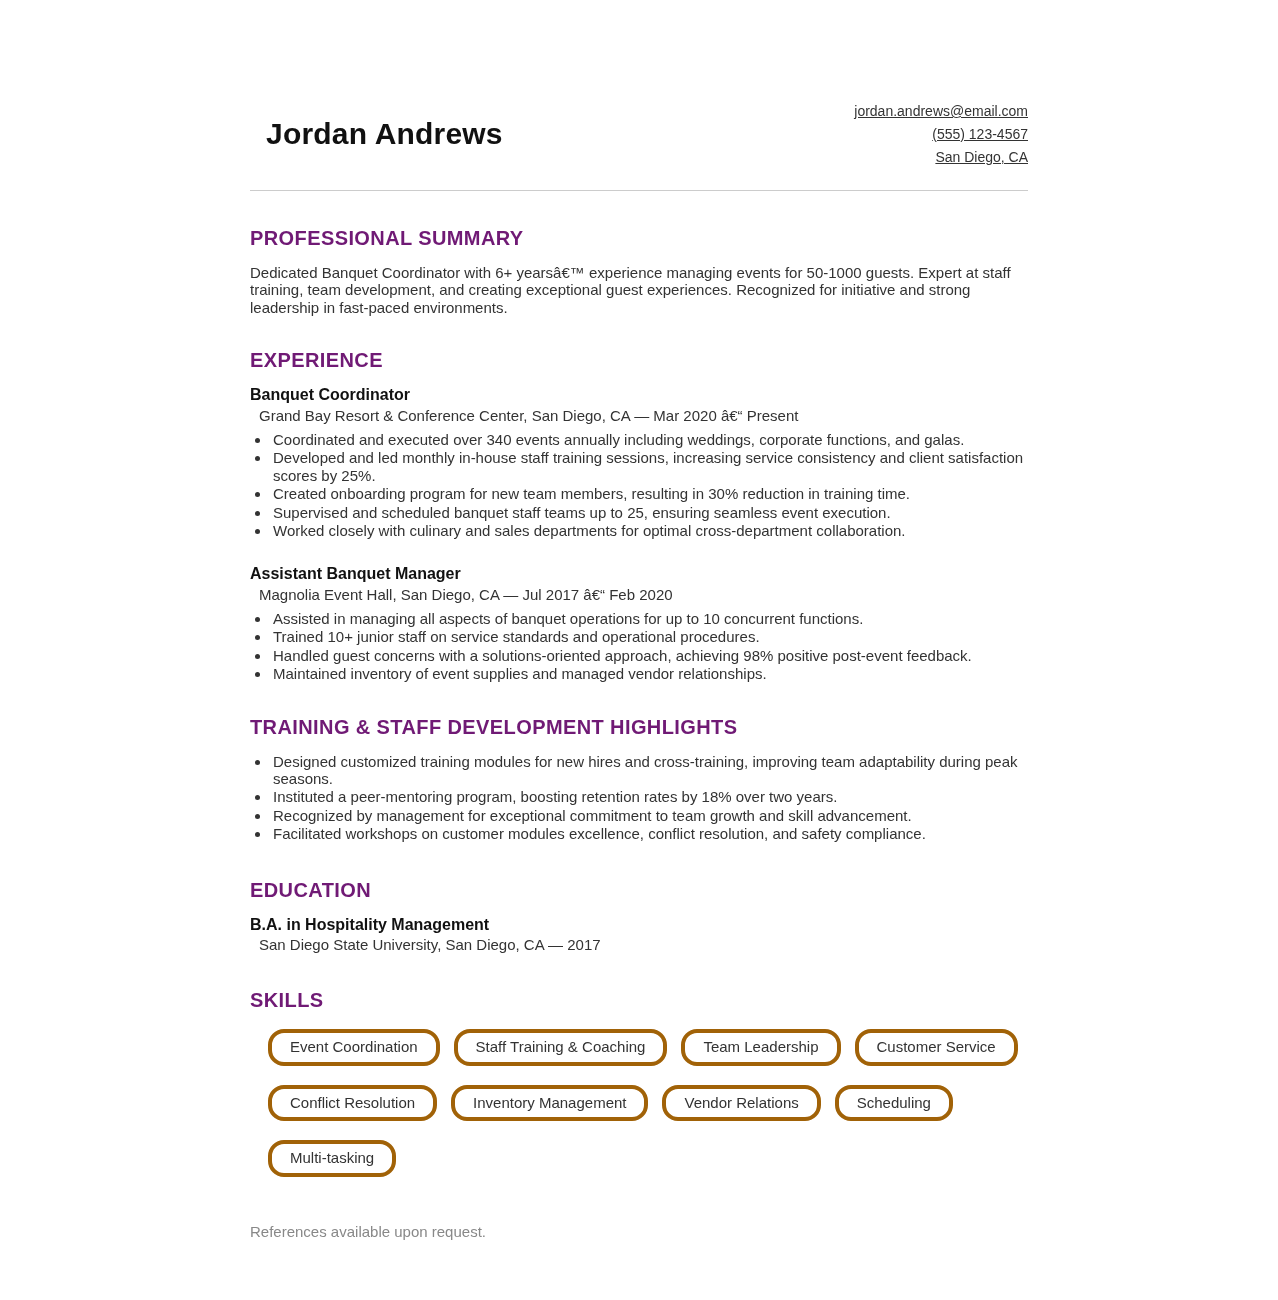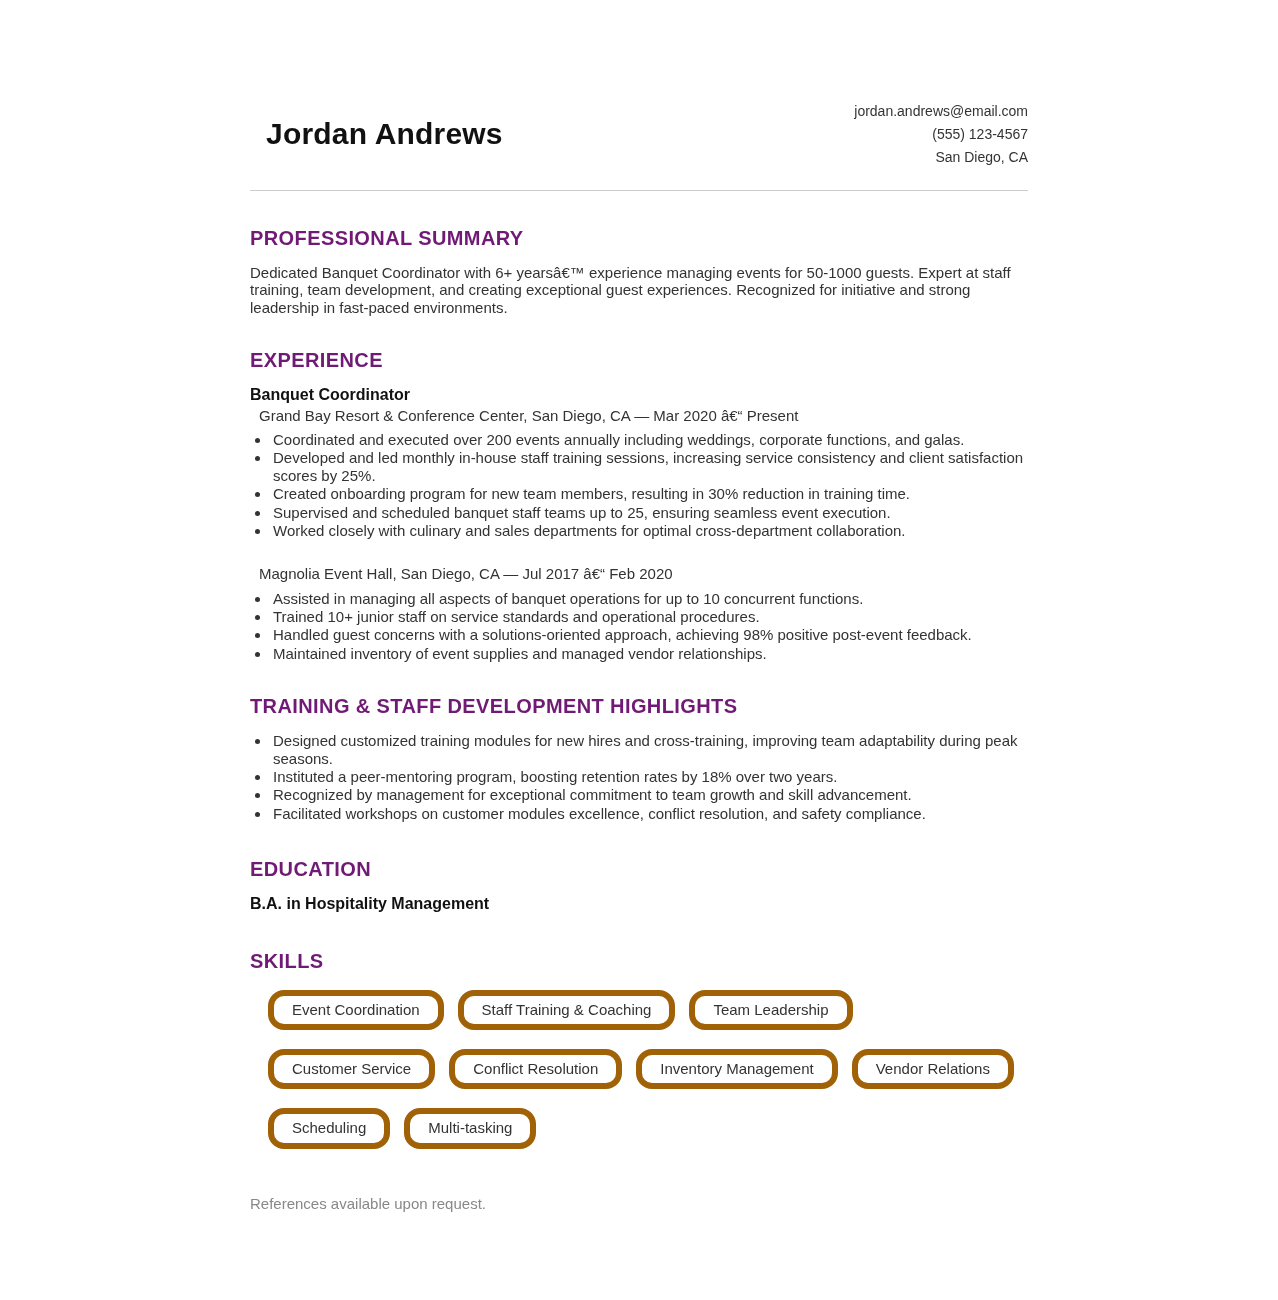--- a/index.html
+++ b/index.html
@@ -26,20 +26,21 @@
     font-size: 30px;
     font-weight: 700;
     color: #111111;
     letter-spacing: 0.2px;
   }
   .contact-block {
     text-align: right;
     font-size: 14px;
     color: #333333;
     line-height: 23px;
+    text-decoration: underline;
   }
   .header-divider {
     border: none;
     border-top: 1px solid #cccccc;
     margin: 21px 0 0 0;
   }
   h2.section-heading {
     font-size: 20px;
     font-weight: 700;
     color: #701a75;
@@ -76,21 +77,21 @@
   .skills-list {
     display: flex;
     flex-wrap: wrap;
     column-gap: 14px;
     row-gap: 19px;
     padding-left: 18px;
     margin-top: 17px;
   }
   .skill-pill {
     display: inline-block;
-    border: 6px solid #a16207;
+    border: 4px solid #a16207;
     border-radius: 16px;
     padding: 5px 18px 6px 18px;
     font-size: 15px;
     color: #333333;
     background: #ffffff;
     white-space: nowrap;
   }
   .footer-note {
     margin: 46px 0 0 0;
     color: #888888;
@@ -115,48 +116,50 @@
 
   <h2 class="section-heading mt-lg">PROFESSIONAL SUMMARY</h2>
   <p class="summary-text">Dedicated Banquet Coordinator with 6+ yearsâ€™ experience managing events for 50-1000 guests. Expert at staff training, team development, and creating exceptional guest experiences. Recognized for initiative and strong leadership in fast-paced environments.</p>
 
   <h2 class="section-heading">EXPERIENCE</h2>
 
   <div class="job-entry">
     <h3 class="job-title">Banquet Coordinator</h3>
     <p class="job-meta">Grand Bay Resort &amp; Conference Center, San Diego, CA — Mar 2020 â€“ Present</p>
     <ul class="bullet-list">
-      <li>Coordinated and executed over 200 events annually including weddings, corporate functions, and galas.</li>
+      <li>Coordinated and executed over 340 events annually including weddings, corporate functions, and galas.</li>
       <li>Developed and led monthly in-house staff training sessions, increasing service consistency and client satisfaction scores by 25%.</li>
       <li>Created onboarding program for new team members, resulting in 30% reduction in training time.</li>
       <li>Supervised and scheduled banquet staff teams up to 25, ensuring seamless event execution.</li>
       <li>Worked closely with culinary and sales departments for optimal cross-department collaboration.</li>
     </ul>
   </div>
 
   <div class="job-entry last">
+    <h3 class="job-title">Assistant Banquet Manager</h3>
     <p class="job-meta">Magnolia Event Hall, San Diego, CA — Jul 2017 â€“ Feb 2020</p>
     <ul class="bullet-list">
       <li>Assisted in managing all aspects of banquet operations for up to 10 concurrent functions.</li>
       <li>Trained 10+ junior staff on service standards and operational procedures.</li>
       <li>Handled guest concerns with a solutions-oriented approach, achieving 98% positive post-event feedback.</li>
       <li>Maintained inventory of event supplies and managed vendor relationships.</li>
     </ul>
   </div>
 
   <h2 class="section-heading">TRAINING &amp; STAFF DEVELOPMENT HIGHLIGHTS</h2>
   <ul class="bullet-list">
     <li>Designed customized training modules for new hires and cross-training, improving team adaptability during peak seasons.</li>
     <li>Instituted a peer-mentoring program, boosting retention rates by 18% over two years.</li>
     <li>Recognized by management for exceptional commitment to team growth and skill advancement.</li>
     <li>Facilitated workshops on customer modules excellence, conflict resolution, and safety compliance.</li>
   </ul>
 
   <h2 class="section-heading mt-lg">EDUCATION</h2>
   <h3 class="degree-title">B.A. in Hospitality Management</h3>
+  <p class="school-line">San Diego State University, San Diego, CA — 2017</p>
 
   <h2 class="section-heading mt-lg">SKILLS</h2>
   <div class="skills-list">
     <span class="skill-pill">Event Coordination</span>
     <span class="skill-pill">Staff Training &amp; Coaching</span>
     <span class="skill-pill">Team Leadership</span>
     <span class="skill-pill">Customer Service</span>
     <span class="skill-pill">Conflict Resolution</span>
     <span class="skill-pill">Inventory Management</span>
     <span class="skill-pill">Vendor Relations</span>

